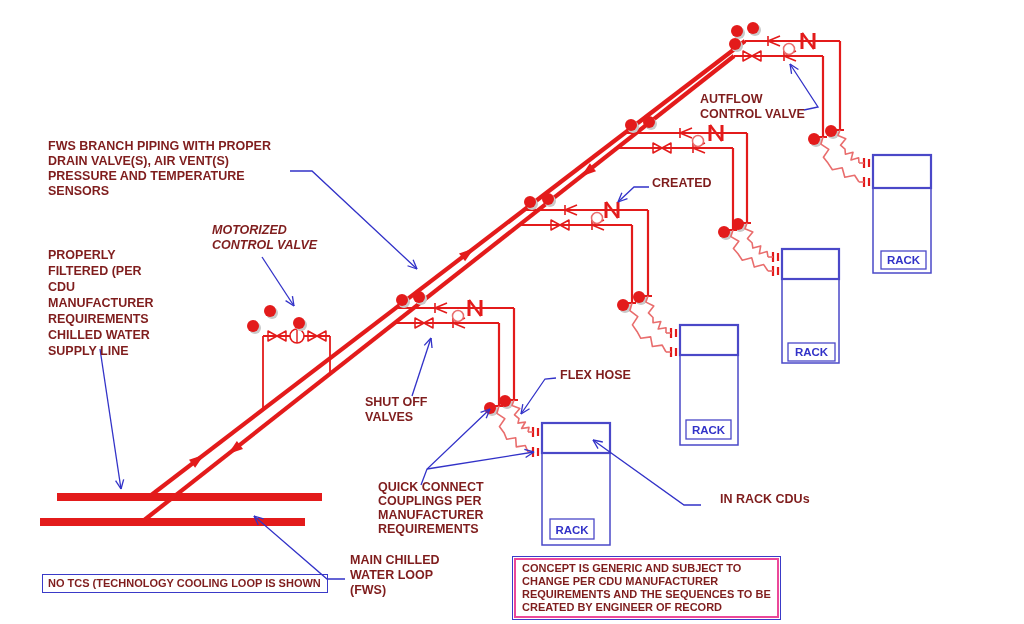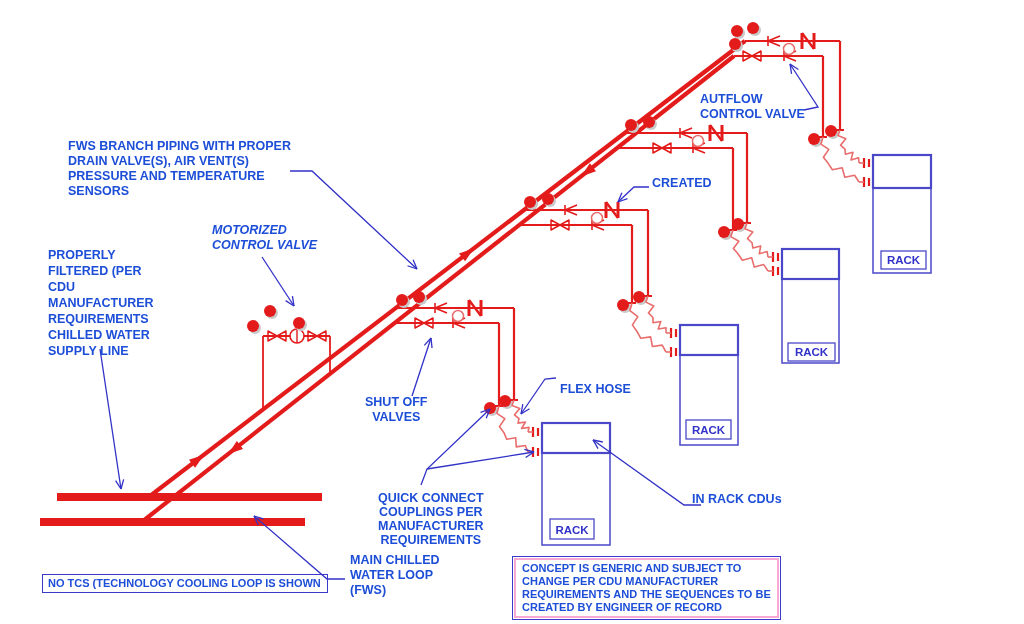--- a/index.html
+++ b/index.html
@@ -1,23 +1,23 @@
 <!DOCTYPE html>
 <html><head>
 <meta charset="utf-8">
 <style>
   html,body{margin:0;padding:0;background:#fff;}
   #stage{position:relative;width:1024px;height:624px;background:#fff;overflow:hidden;
          font-family:"Liberation Sans","DejaVu Sans",sans-serif;}
   #diagram-svg{position:absolute;left:0;top:0;}
-  .lbl{position:absolute;color:#1d4ed8;font-size:12.5px;font-weight:bold;
+  .lbl{position:absolute;color:#7f1d1d;font-size:12.5px;font-weight:bold;
        line-height:15px;white-space:pre-line;letter-spacing:0px;}
   .lbl.small{font-size:11px;line-height:13px;}
   .boxed{border:1.5px solid #3a3ac8;padding:2px 6px 2px 5px;}
-  .boxed2{border:2px solid #f9a8d4;outline:1px solid #3a3ac8;outline-offset:1px;padding:2px 6px;}
+  .boxed2{border:2px solid #ec4899;outline:1px solid #3a3ac8;outline-offset:1px;padding:2px 6px;}
 </style>
 </head>
 <body>
 
 <div id="stage">
   <svg id="diagram-svg" width="1024" height="624" viewBox="0 0 1024 624">
       <line x1="57" y1="497" x2="322" y2="497" stroke="#e31b1b" stroke-width="8"></line>
       <line x1="40" y1="522" x2="305" y2="522" stroke="#e31b1b" stroke-width="8"></line>
       <line x1="150" y1="496" x2="745" y2="41" stroke="#e31b1b" stroke-width="4.2"></line>
       <line x1="143" y1="521" x2="734" y2="56" stroke="#e31b1b" stroke-width="4.2"></line>
@@ -208,52 +208,52 @@
       <line x1="534" y1="452" x2="525.6220351995217" y2="457.4598265358843" stroke="#3232c8" stroke-width="1.3"></line>
       <line x1="534" y1="452" x2="524.3423976732931" y2="449.40563740021054" stroke="#3232c8" stroke-width="1.3"></line>
       <polyline points="701,505 684,505 593,440" fill="none" stroke="#3232c8" stroke-width="1.3"></polyline>
       <line x1="593" y1="440" x2="602.8001698212723" y2="441.98913837483013" stroke="#3232c8" stroke-width="1.3"></line>
       <line x1="593" y1="440" x2="598.0600508371439" y2="448.62530495261007" stroke="#3232c8" stroke-width="1.3"></line>
       <polyline points="345,579 327,579 254,516" fill="none" stroke="#3232c8" stroke-width="1.3"></polyline>
       <line x1="254" y1="516" x2="263.5766981386794" y2="518.8786894171852" stroke="#3232c8" stroke-width="1.3"></line>
       <line x1="254" y1="516" x2="258.24849373283223" y2="525.0526405541193" stroke="#3232c8" stroke-width="1.3"></line>
     </svg>
 
-  <div class="lbl" style="left:68px;top:139px;">FWS BRANCH PIPING WITH PROPER
+  <div class="lbl" style="left:48px;top:139px;">FWS BRANCH PIPING WITH PROPER
 DRAIN VALVE(S), AIR VENT(S)
 PRESSURE AND TEMPERATURE
 SENSORS</div>
 
   <div class="lbl" style="left:212px;top:223px;font-style:italic;">MOTORIZED
 CONTROL VALVE</div>
 
   <div class="lbl" style="left:48px;top:247px;line-height:16px;">PROPERLY
 FILTERED (PER
 CDU
 MANUFACTURER
 REQUIREMENTS
 CHILLED WATER
 SUPPLY LINE</div>
 
   <div class="lbl" style="left:700px;top:92px;">AUTFLOW
 CONTROL VALVE</div>
 
   <div class="lbl" style="left:652px;top:176px;">CREATED</div>
 
-  <div class="lbl" style="left:365px;top:395px;text-align:center;">SHUT OFF
+  <div class="lbl" style="left:365px;top:395px;">SHUT OFF
 VALVES</div>
 
-  <div class="lbl" style="left:560px;top:382px;">FLEX HOSE</div>
-
-  <div class="lbl" style="left:378px;top:491px;line-height:14px;text-align:center;">QUICK CONNECT
+  <div class="lbl" style="left:560px;top:368px;">FLEX HOSE</div>
+
+  <div class="lbl" style="left:378px;top:480px;line-height:14px;">QUICK CONNECT
 COUPLINGS PER
 MANUFACTURER
 REQUIREMENTS</div>
 
-  <div class="lbl" style="left:684px;top:492px;padding-left:8px;">IN RACK CDUs</div>
+  <div class="lbl" style="left:712px;top:492px;padding-left:8px;">IN RACK CDUs</div>
 
   <div class="lbl small boxed" style="left:42px;top:574px;">NO TCS (TECHNOLOGY COOLING LOOP IS SHOWN</div>
 
   <div class="lbl" style="left:350px;top:553px;">MAIN CHILLED
 WATER LOOP
 (FWS)</div>
 
   <div class="lbl small boxed2" style="left:514px;top:558px;">CONCEPT IS GENERIC AND SUBJECT TO
 CHANGE PER CDU MANUFACTURER
 REQUIREMENTS AND THE SEQUENCES TO BE

